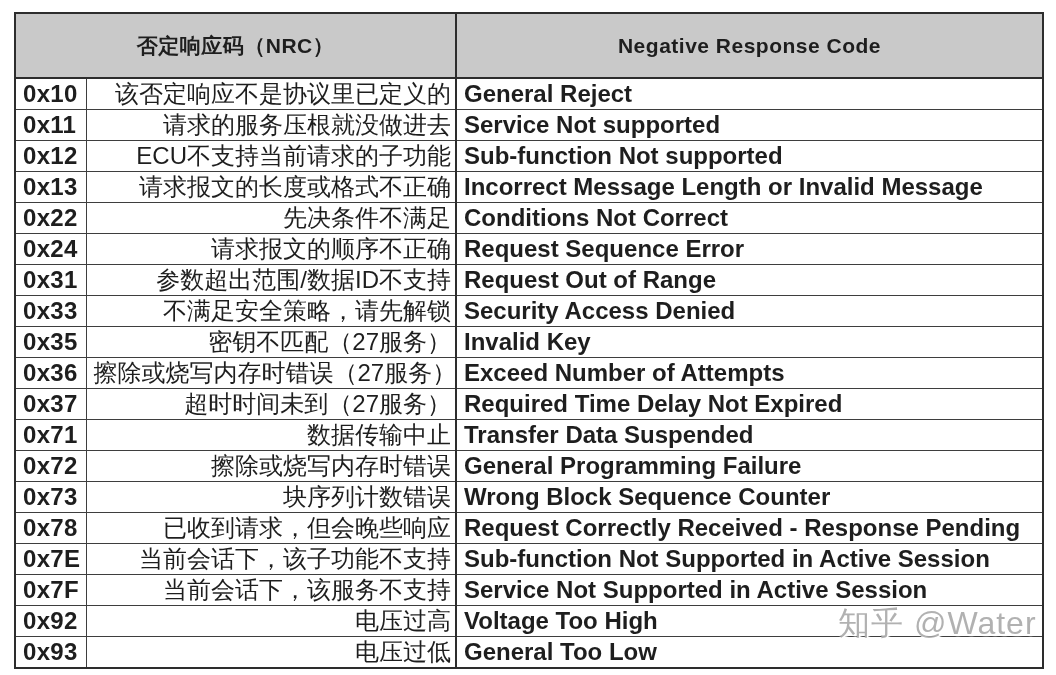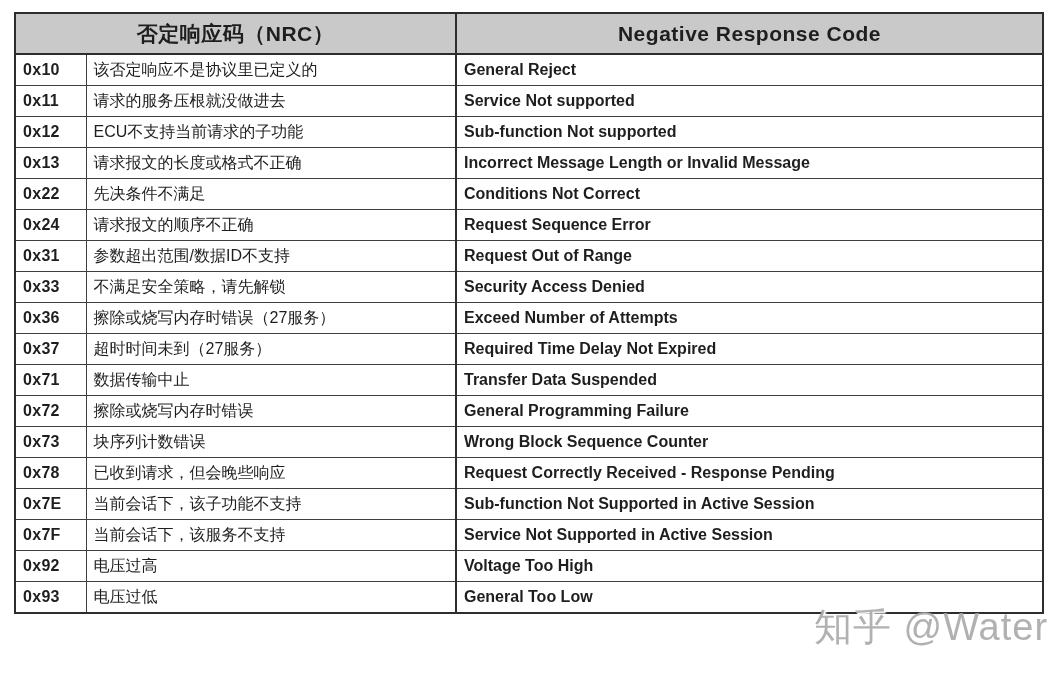--- a/index.html
+++ b/index.html
@@ -27,59 +27,60 @@
   table.nrc-table col.c-zh   { width: 370px; }
   table.nrc-table col.c-en   { width: 587px; }
 
   table.nrc-table th {
     background: #c9c9c9;
     border: 2px solid #2d2d2d;
     height: 31px;
     font-size: 21px;
     font-weight: 700;
     text-align: center;
-    padding: 4px;
+    padding: 16px;
     letter-spacing: 0.5px;
   }
   table.nrc-table td {
     border: 1px solid #3e3e3e;
     height: 30px;
     padding: 0 4px 0 7px;
-    font-size: 16px;
+    font-size: 24px;
     line-height: 30px;
     white-space: nowrap;
     overflow: hidden;
   }
   table.nrc-table td.code {
     font-weight: 600;
     letter-spacing: 0.3px;
   }
   table.nrc-table td.zh {
     font-weight: 400;
+    text-align: right;
   }
   table.nrc-table td.en {
     border-left: 2px solid #2d2d2d;
     font-weight: 600;
     border-radius: 12px;
   }
   table.nrc-table tr:last-child td {
     border-bottom: 2px solid #2d2d2d;
   }
   table.nrc-table td:first-child {
     border-left: 2px solid #2d2d2d;
   }
   table.nrc-table td:last-child {
     border-right: 2px solid #2d2d2d;
   }
 
   .watermark {
     position: absolute;
-    left: 814px;
+    left: 838px;
     top: 602px;
-    font-size: 38px;
+    font-size: 32px;
     font-weight: 400;
     color: rgba(163, 163, 163, 0.85);
     text-shadow: 1px 1px 0 #ffffff, 2px 2px 2px rgba(255,255,255,0.9);
     letter-spacing: 1px;
     white-space: nowrap;
     pointer-events: none;
   }
 </style>
 </head>
 <body>
@@ -131,20 +132,25 @@
         <td class="code">0x31</td>
         <td class="zh">参数超出范围/数据ID不支持</td>
         <td class="en">Request Out of Range</td>
       </tr>
       <tr>
         <td class="code">0x33</td>
         <td class="zh">不满足安全策略，请先解锁</td>
         <td class="en">Security Access Denied</td>
       </tr>
       <tr>
+        <td class="code">0x35</td>
+        <td class="zh">密钥不匹配（27服务）</td>
+        <td class="en">Invalid Key</td>
+      </tr>
+      <tr>
         <td class="code">0x36</td>
         <td class="zh">擦除或烧写内存时错误（27服务）</td>
         <td class="en">Exceed Number of Attempts</td>
       </tr>
       <tr>
         <td class="code">0x37</td>
         <td class="zh">超时时间未到（27服务）</td>
         <td class="en">Required Time Delay Not Expired</td>
       </tr>
       <tr>

